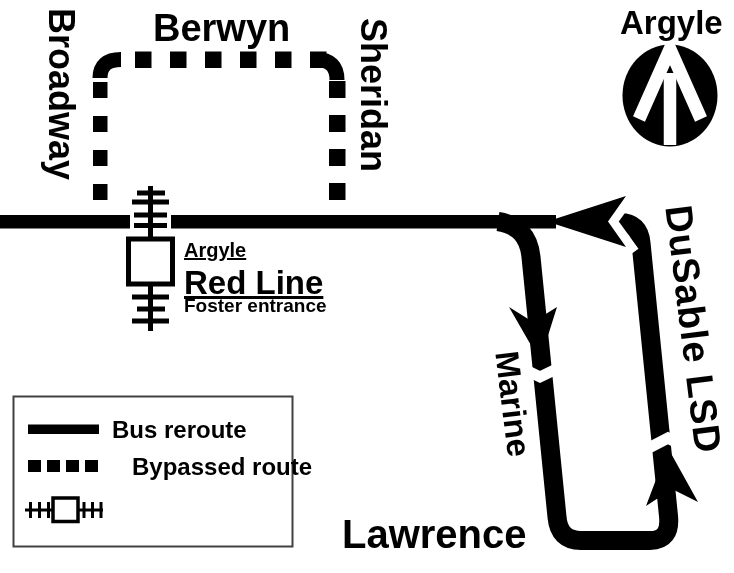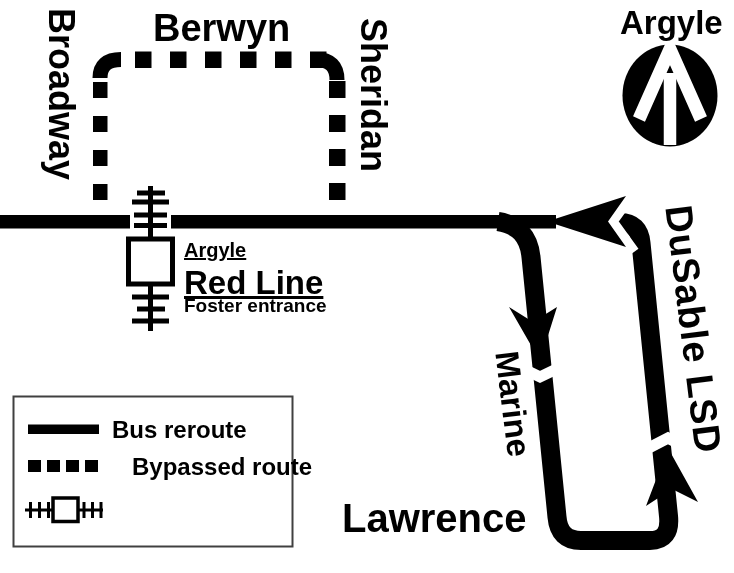--- a/index.html
+++ b/index.html
@@ -14,21 +14,21 @@
   .berwyn{left:153px;top:9px;font-size:38px;}
   .broadway{left:79px;top:8px;font-size:36px;}
   .sheridan{left:391px;top:18px;font-size:36px;}
   .north{left:620px;top:6px;width:100px;text-align:center;font-size:33px;}
   .foster{left:356px;top:236px;font-size:40px;}
   .argyle{left:184px;top:240px;font-size:20px;text-decoration:underline;}
   .redline{left:184px;top:266px;font-size:33px;text-decoration:underline;}
   .entrance{left:184px;top:296px;font-size:19px;}
   .marine{left:523px;top:349px;font-size:33px;}
   .dusable{left:697px;top:203px;font-size:38px;letter-spacing:1px;}
-  .lawrence{left:342px;top:498px;font-size:40px;text-align:center;}
+  .lawrence{left:342px;top:514px;font-size:40px;text-align:center;}
   .lg-label{font-size:24px;left:112px;}
   .lg1{top:418px;}
   .lg2{top:455px;margin-left:20px;}
   .lg3{top:498px;}
 </style>
 </head>
 <body>
 
 <div id="canvas">
 

